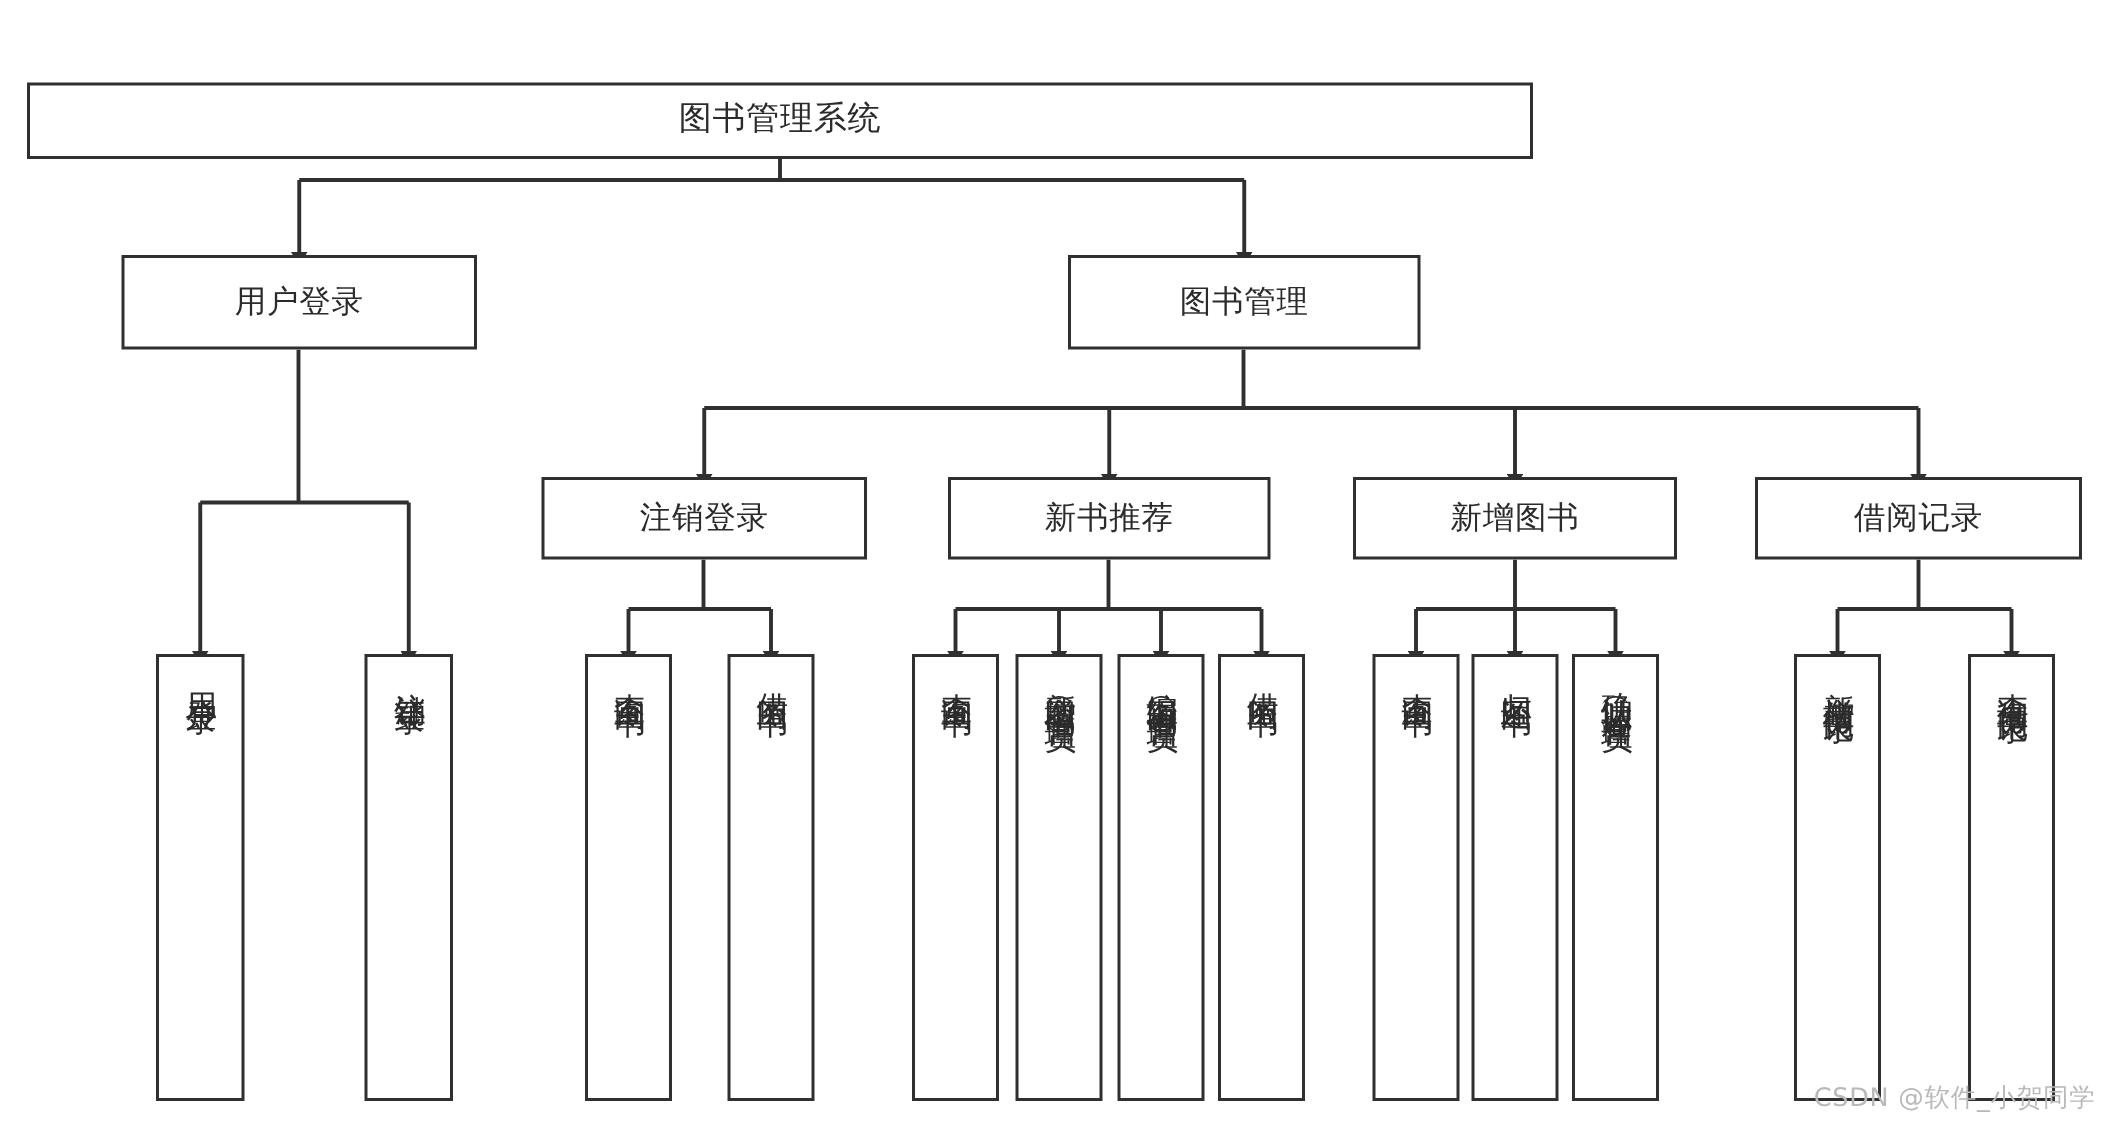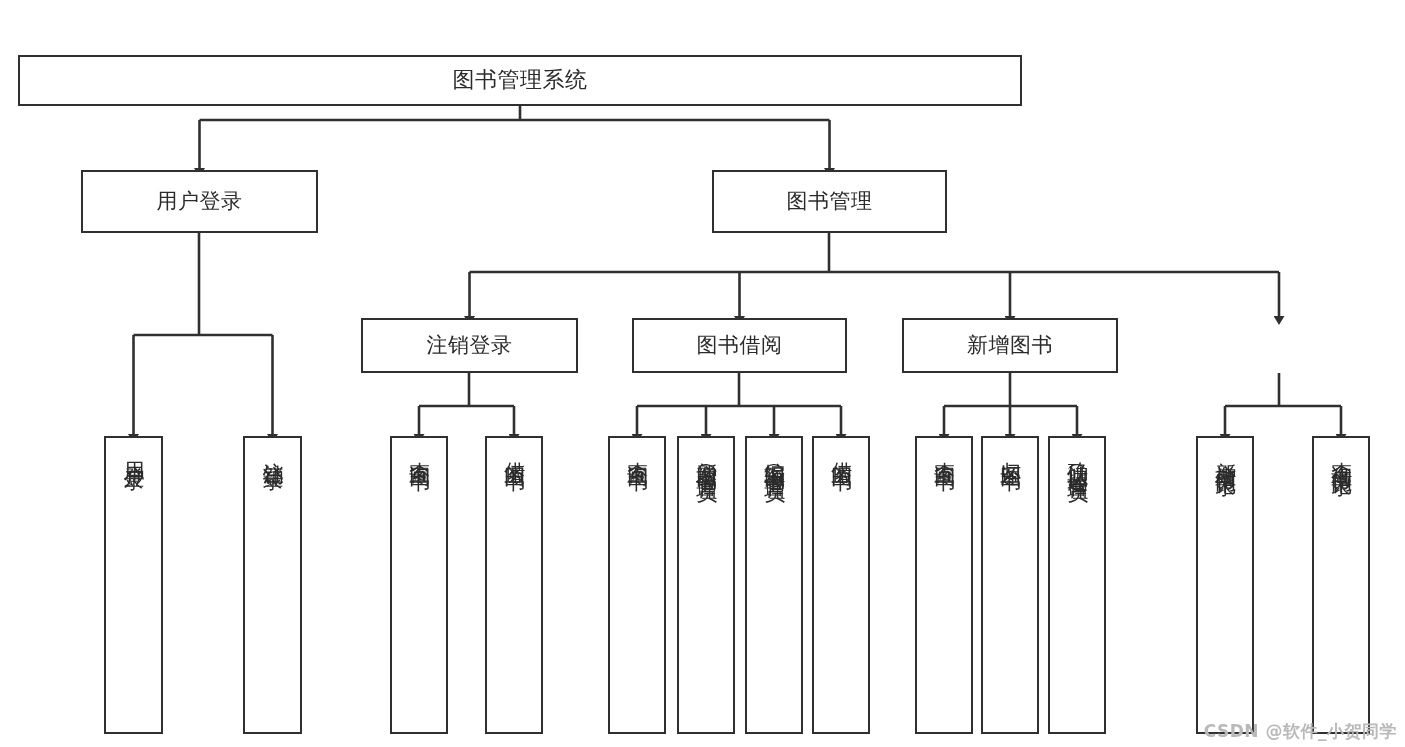--- a/index.html
+++ b/index.html
@@ -57,21 +57,20 @@
   .node-box.root .node-label { font-size: 22px; }
   .watermark {
     position: absolute;
     right: 8px;
     bottom: 4px;
     font-size: 17px;
     color: #b9b9b9;
     letter-spacing: 0.5px;
     white-space: nowrap;
     pointer-events: none;
-    font-weight: bold;
   }
 </style>
 </head>
 <body>
 
 <div id="diagram-root">
 
   <svg class="diagram-canvas" viewBox="0 0 1405 747">
     <defs>
       <marker id="arrowhead" markerWidth="9" markerHeight="11" refX="1" refY="5.5" orient="auto" markerUnits="userSpaceOnUse">
@@ -123,24 +122,27 @@
     <span class="node-label">用户登录</span>
   </div>
   <div class="node-box" style="left: 712px; top: 170px; width: 235px; height: 63px;">
     <span class="node-label">图书管理</span>
   </div>
 
   <div class="node-box" style="left: 361px; top: 318px; width: 217px; height: 55px;">
     <span class="node-label">注销登录</span>
   </div>
   <div class="node-box" style="left: 632px; top: 318px; width: 215px; height: 55px;">
-    <span class="node-label">图书借阅</span>
+    <span class="node-label">新书推荐</span>
   </div>
   <div class="node-box" style="left: 902px; top: 318px; width: 216px; height: 55px;">
     <span class="node-label">新增图书</span>
+  </div>
+  <div class="node-box" style="left: 1170px; top: 318px; width: 218px; height: 55px;">
+    <span class="node-label">借阅记录</span>
   </div>
 
   <div class="node-box vertical" style="left: 104px; top: 436px; width: 59px; height: 298px;">
     <span class="node-label">用户登录</span>
   </div>
   <div class="node-box vertical" style="left: 243px; top: 436px; width: 59px; height: 298px;">
     <span class="node-label">注销登录</span>
   </div>
   <div class="node-box vertical" style="left: 390px; top: 436px; width: 58px; height: 298px;">
     <span class="node-label">查询图书</span>

